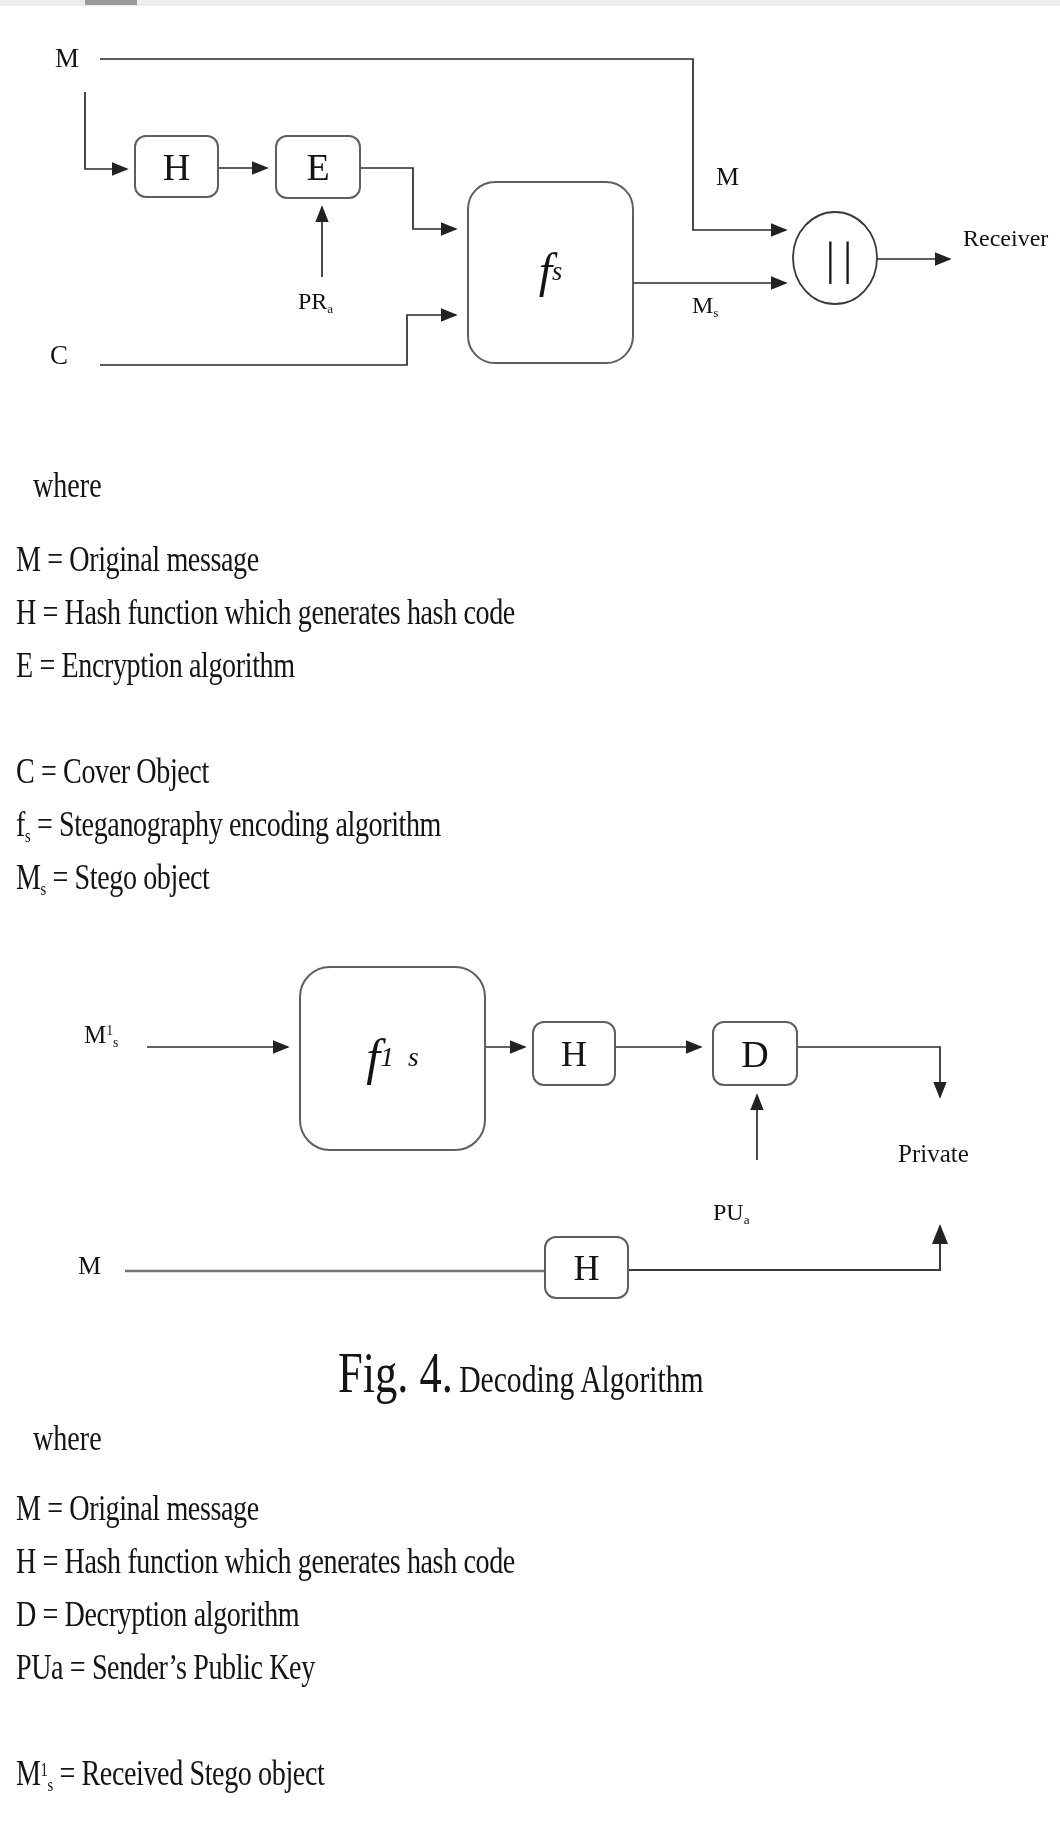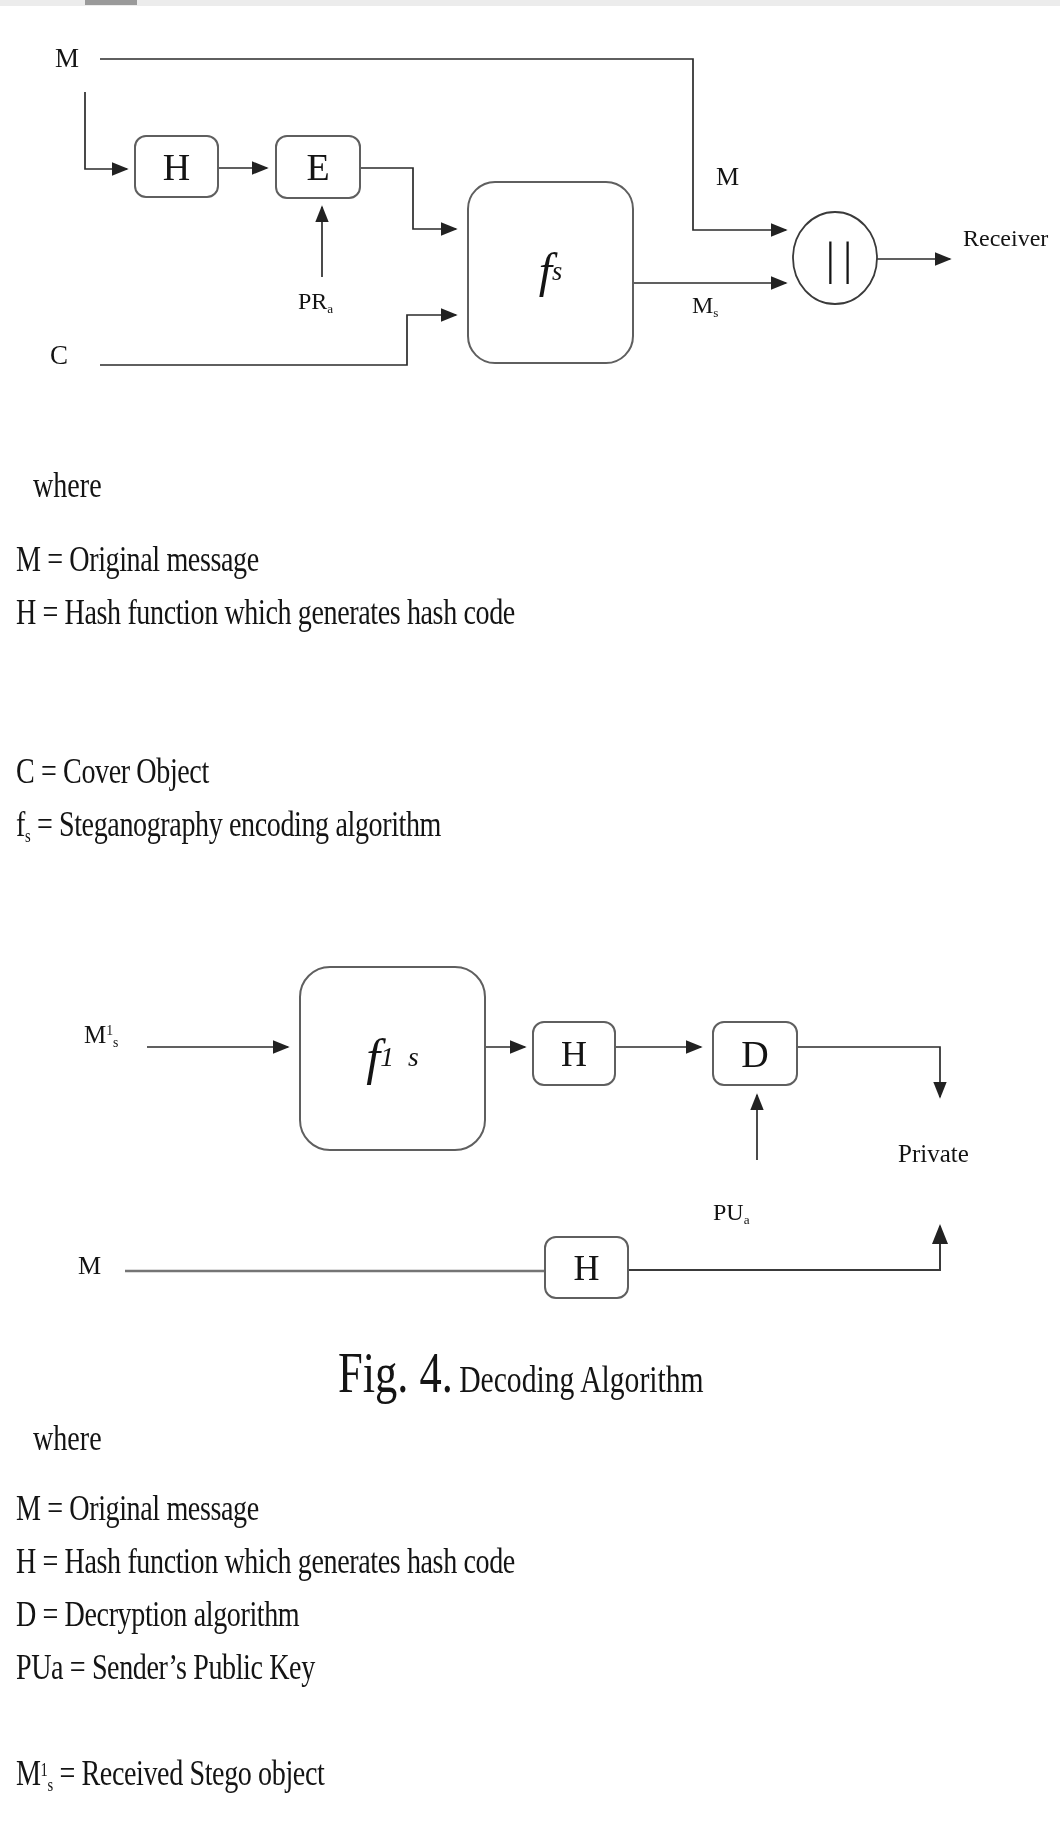--- a/index.html
+++ b/index.html
@@ -86,22 +86,24 @@
   <div class="box-lbl" style="left:793px;top:212px;width:84px;height:92px;font-size:46px;letter-spacing:8px;padding-left:8px">
       <span>||</span>
     </div>
   <span class="lbl" style="left:963px;top:226px;font-size:24px"><span>Receiver</span></span>
 
 
   <div class="where" style="top:464px"><span class="cond">where</span></div>
 
   <div class="def-row" style="top:538px"><span class="cond"><span>M</span><sup></sup><sub></sub><span> = Original message</span></span></div>
   <div class="def-row" style="top:591px"><span class="cond"><span>H</span><sup></sup><sub></sub><span> = Hash function which generates hash code</span></span></div>
+  <div class="def-row" style="top:644px"><span class="cond"><span>E</span><sup></sup><sub></sub><span> = Encryption algorithm</span></span></div>
   <div class="def-row" style="top:750px"><span class="cond"><span>C</span><sup></sup><sub></sub><span> = Cover Object</span></span></div>
   <div class="def-row" style="top:803px"><span class="cond"><span>f</span><sup></sup><sub>s</sub><span> = Steganography encoding algorithm</span></span></div>
+  <div class="def-row" style="top:856px"><span class="cond"><span>M</span><sup></sup><sub>s</sub><span> = Stego object</span></span></div>
 
   <span class="lbl" style="left:84px;top:1022px;font-size:25px"><span>M</span><sup>1</sup><sub>s</sub></span>
   <div class="box-lbl italic" style="left:300px;top:965px;width:185px;height:183px;font-size:50px">
       <span>f</span>
       <sup class="italic">1</sup>
       <sub class="italic" style="margin-left:14px">s</sub>
     </div>
   <div class="box-lbl" style="left:533px;top:1022px;width:82px;height:63px;font-size:36px">
       <span>H</span>
     </div>

